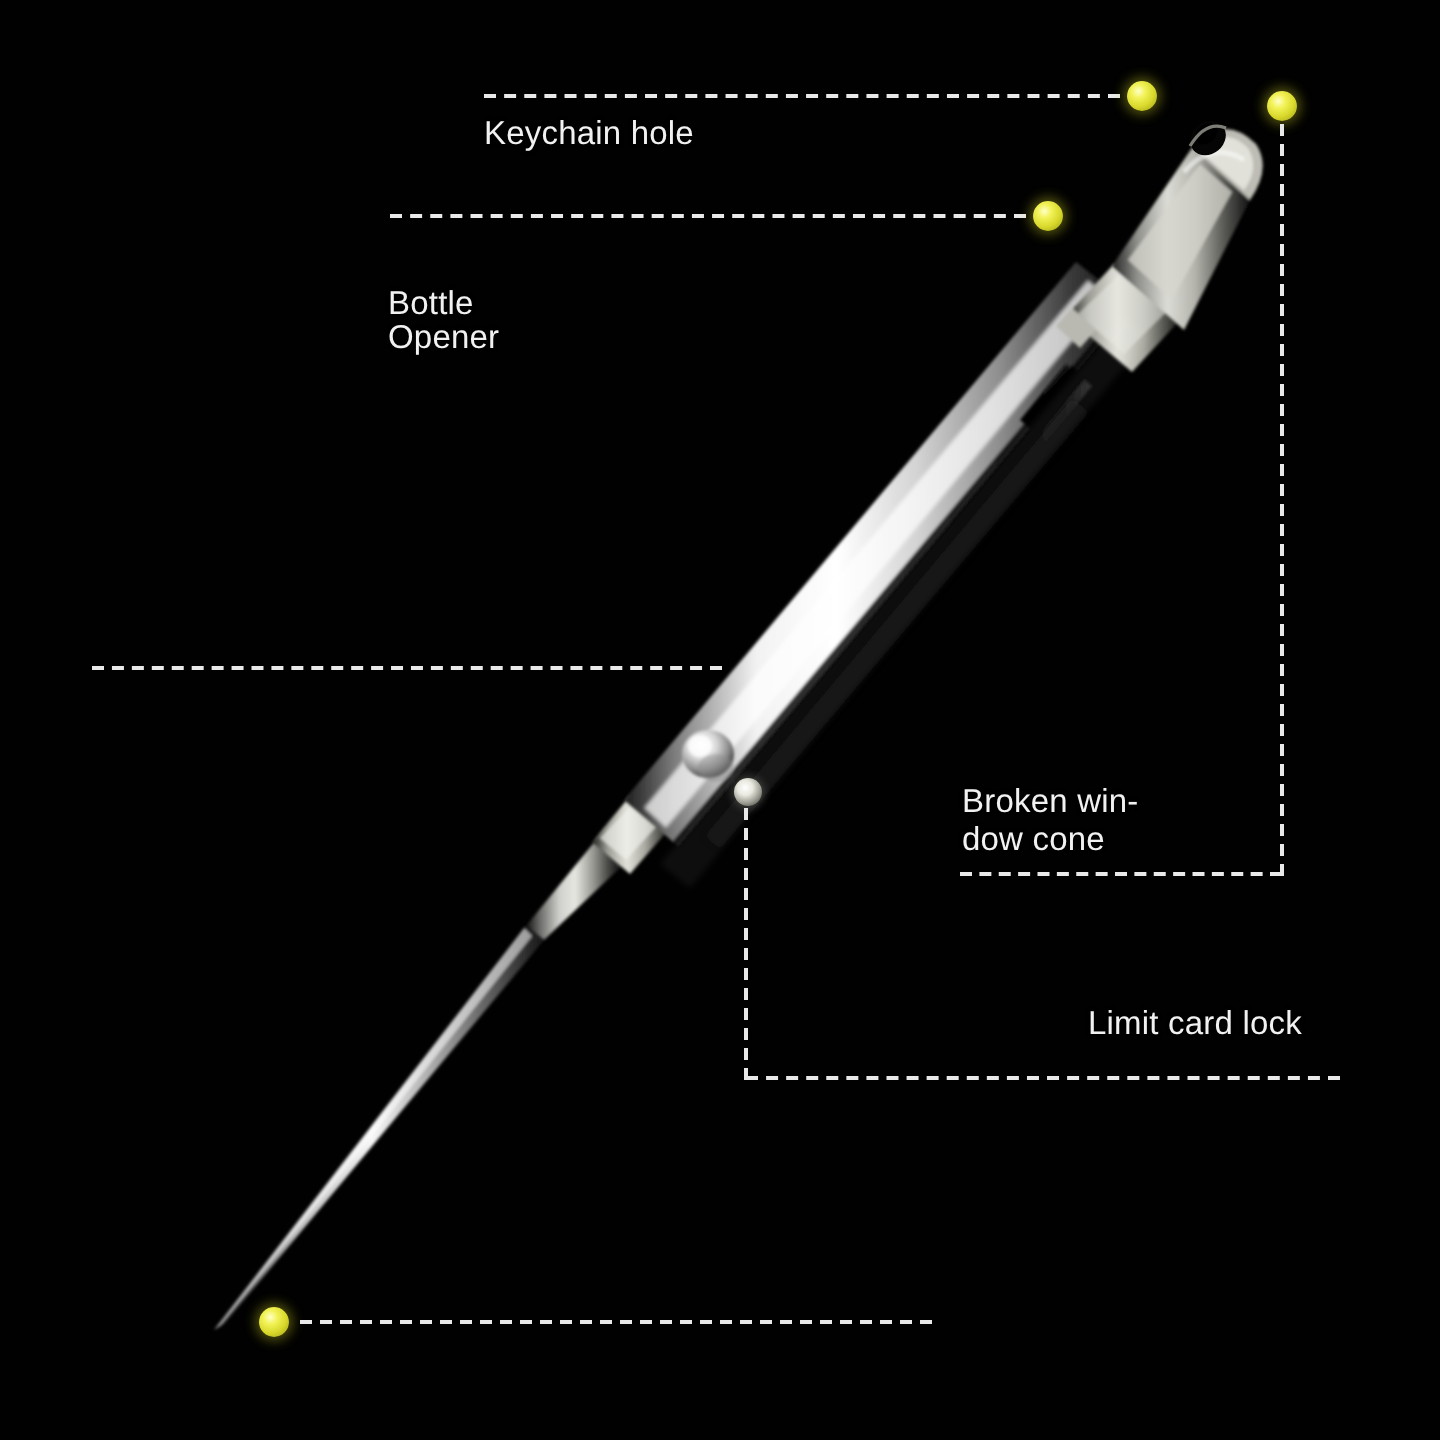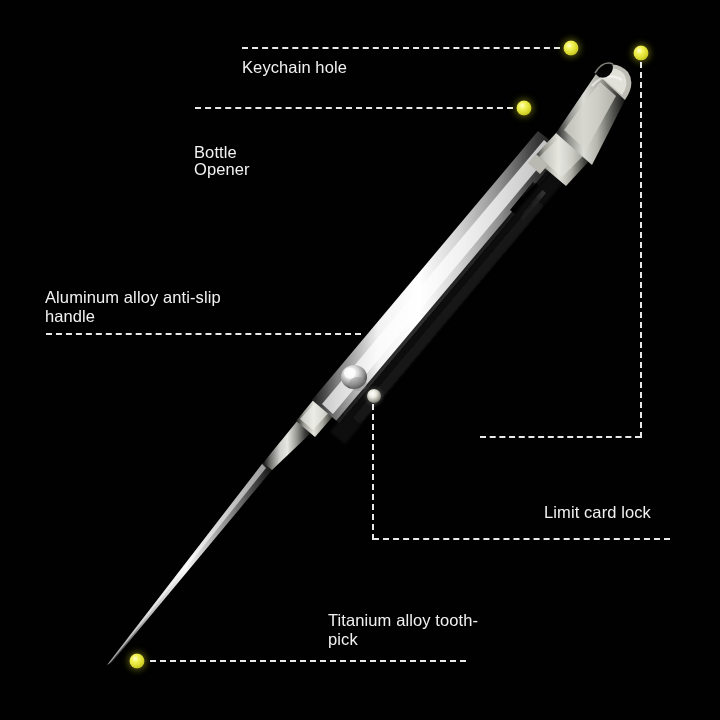--- a/index.html
+++ b/index.html
@@ -200,30 +200,28 @@
   <div class="hline" style="left:242px;top:48px;width:318px;"></div>
   <div class="dot" style="left:571px;top:48px;"></div>
   <div class="label" style="left:242px;top:58px;">Keychain hole</div>
 
   <div class="hline" style="left:195px;top:108px;width:318px;"></div>
   <div class="dot" style="left:524px;top:108px;"></div>
   <div class="label" style="left:194px;top:122px;line-height:17px;margin-top:22px;">Bottle
 Opener</div>
 
   <div class="hline" style="left:46px;top:334px;width:315px;"></div>
-  <div class="label" style="left:45px;top:288px;">Aluminum alloy anti-slip
-handle</div>
 
   <div class="dot" style="left:641px;top:53px;"></div>
   <div class="vline" style="left:641px;top:62px;height:376px;"></div>
   <div class="hline" style="left:480px;top:437px;width:161px;"></div>
+  <div class="label" style="left:481px;top:392px;">Broken win-
+dow cone</div>
 
   <div class="dot pale" style="left:374px;top:396px;"></div>
   <div class="vline" style="left:373px;top:404px;height:136px;"></div>
   <div class="hline" style="left:373px;top:539px;width:297px;"></div>
   <div class="label" style="left:544px;top:503px;">Limit card lock</div>
 
   <div class="dot" style="left:137px;top:661px;"></div>
   <div class="hline" style="left:150px;top:661px;width:316px;"></div>
-  <div class="label" style="left:328px;top:611px;">Titanium alloy tooth-
-pick</div>
 
 </div>
 
 </body></html>

